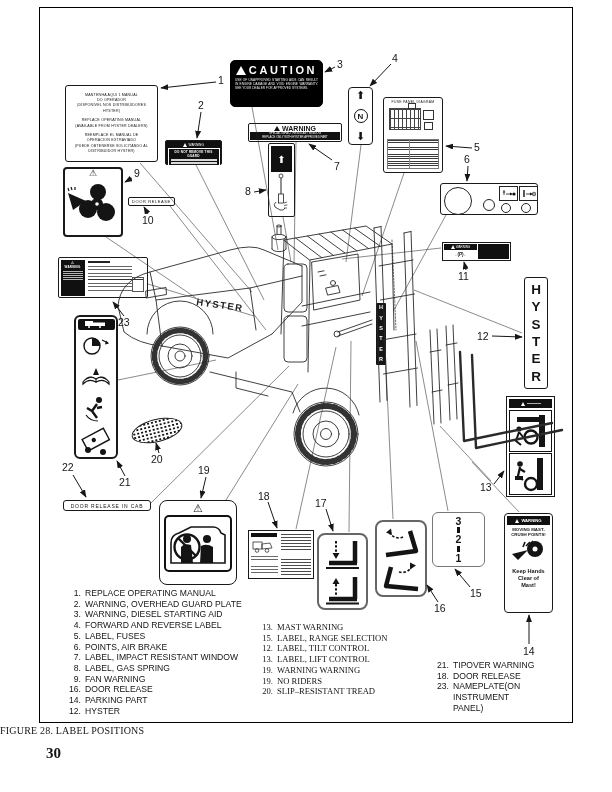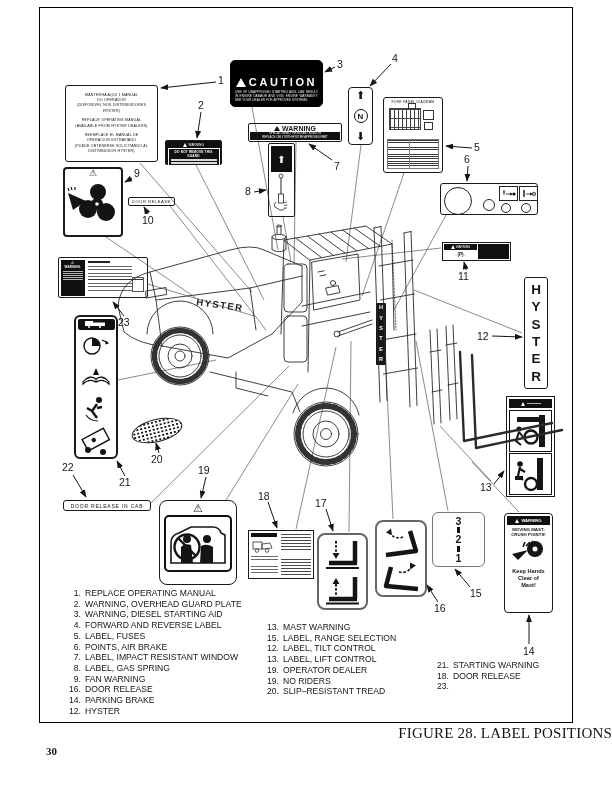--- a/index.html
+++ b/index.html
@@ -10,21 +10,21 @@
   
   .l1{left:65px;top:85px;width:93px;height:77px;border-radius:3px;font-size:3.6px;line-height:1.5;
       text-align:center;display:flex;flex-direction:column;justify-content:center;gap:4px;padding:2px;letter-spacing:.2px;}
   
   .l2{left:165px;top:140px;width:57px;height:25px;background:#101010;border-radius:2px;color:#fff;padding:1.5px;text-align:center;}
   .l2 .hdr{font-size:3.2px;display:flex;justify-content:center;align-items:center;gap:1.5px;}
   .l2 .inner{border:.8px solid #fff;margin-top:1px;padding:1px;}
   .l2 .ln{font-size:3.1px;font-weight:bold;letter-spacing:.2px;}
   .l2 .bar{height:2.4px;background:#d9d9d9;margin:1px 1px 0;}
   
-  .l3{left:230px;top:60px;width:93px;height:47px;background:#000;border-radius:5px;color:#fff;padding:15px 4px;border-color:#000;}
+  .l3{left:230px;top:60px;width:93px;height:47px;background:#000;border-radius:5px;color:#fff;padding:3px 4px;border-color:#000;}
   .l3 .hdr{display:flex;align-items:center;justify-content:center;gap:3px;}
   .l3 .ttl{font-size:11px;font-weight:bold;letter-spacing:2.6px;}
   .l3 .body{font-size:3.2px;line-height:1.4;color:#eee;text-align:justify;margin-top:1.5px;}
   
   .tri{display:inline-block;width:0;height:0;border-left:5px solid transparent;border-right:5px solid transparent;border-bottom:9px solid #fff;}
   .tri-s{border-left-width:2.2px;border-right-width:2.2px;border-bottom-width:4px;}
   
   .l4{left:348px;top:87px;width:25px;height:58px;border-width:1.5px;border-radius:4px;display:flex;flex-direction:column;
       align-items:center;justify-content:space-between;padding:2px 0;}
   .l4 .arr{font-size:11px;line-height:1;}
@@ -126,28 +126,28 @@
   .l23 .rows{position:absolute;left:2px;top:6px;right:14px;bottom:3px;
       background-image:repeating-linear-gradient(180deg,#666 0 .7px,transparent .7px 3.4px);}
   .l23 .mid{position:absolute;left:2px;top:19px;right:3px;height:1.1px;background:#333;}
   .l23 .box{position:absolute;right:2px;bottom:4px;width:10px;height:13px;border:.7px solid #555;}
   
   .mastbrand{position:absolute;left:376px;top:303px;width:10px;height:62px;background:#161616;color:#fff;border-radius:1px;
       display:flex;flex-direction:column;align-items:center;justify-content:space-around;font-size:5.5px;font-weight:bold;}
   .mastbrand span{line-height:1;}
   
   .legend-col{position:absolute;font-size:8.6px;line-height:10.7px;}
-  .lc1{left:64px;top:588px;} .lc2{left:262px;top:622px;} .lc3{left:432px;top:660px;}
+  .lc1{left:64px;top:588px;} .lc2{left:256px;top:622px;font-family:Liberation Serif, serif;} .lc3{left:432px;top:660px;}
   .lrow{display:flex;}
   .lnum{width:17px;text-align:right;margin-right:4px;white-space:pre;}
   .ltxt{white-space:pre-line;}
   
-  .caption{position:absolute;left:0;right:0;top:725px;text-align:right;
-      font-family:"Liberation Serif",serif;font-size:15px;letter-spacing:.2px;}
-  .folio{position:absolute;left:46px;top:745px;font-family:"Liberation Serif",serif;font-weight:bold;font-size:11px;}
+  .caption{position:absolute;left:0;right:0;top:725px;text-align:left;
+      font-family:"Liberation Serif",serif;font-size:10px;letter-spacing:.2px;}
+  .folio{position:absolute;left:46px;top:745px;font-family:"Liberation Serif",serif;font-weight:bold;font-size:15px;}
   svg.overlay{position:absolute;left:0;top:0;pointer-events:none;}
 </style>
 </head>
 <body>
 
 <div class="page">
   <div class="frame"></div>
 
   <div class="lab l1">
     <div>
@@ -676,21 +676,21 @@
         <span class="ltxt">FAN WARNING</span>
       </div>
 
       <div class="lrow">
         <span class="lnum">16.</span>
         <span class="ltxt">DOOR RELEASE</span>
       </div>
 
       <div class="lrow">
         <span class="lnum">14.</span>
-        <span class="ltxt">PARKING BRAKE</span>
+        <span class="ltxt">PARKING PART</span>
       </div>
 
       <div class="lrow">
         <span class="lnum">12.</span>
         <span class="ltxt">HYSTER</span>
       </div>
     </div>
   <div class="legend-col lc2">
 
       <div class="lrow">
@@ -709,45 +709,48 @@
         <span class="ltxt">LABEL, TILT CONTROL</span>
       </div>
 
       <div class="lrow">
         <span class="lnum">13.</span>
         <span class="ltxt">LABEL, LIFT CONTROL</span>
       </div>
 
       <div class="lrow">
         <span class="lnum">19.</span>
-        <span class="ltxt">OPERATOR DEALER</span>
+        <span class="ltxt">WARNING WARNING</span>
       </div>
 
       <div class="lrow">
         <span class="lnum">19.</span>
         <span class="ltxt">NO RIDERS</span>
       </div>
 
       <div class="lrow">
         <span class="lnum">20.</span>
         <span class="ltxt">SLIP–RESISTANT TREAD</span>
       </div>
     </div>
   <div class="legend-col lc3">
 
       <div class="lrow">
         <span class="lnum">21.</span>
-        <span class="ltxt">STARTING WARNING</span>
+        <span class="ltxt">TIPOVER WARNING</span>
       </div>
 
       <div class="lrow">
         <span class="lnum">18.</span>
         <span class="ltxt">DOOR RELEASE</span>
       </div>
 
       <div class="lrow">
         <span class="lnum">23.</span>
+        <span class="ltxt">NAMEPLATE(ON
+INSTRUMENT
+PANEL)</span>
       </div>
     </div>
 
   <div class="caption">FIGURE 28. LABEL POSITIONS</div>
   <div class="folio">30</div>
 </div>
 
 </body></html>

